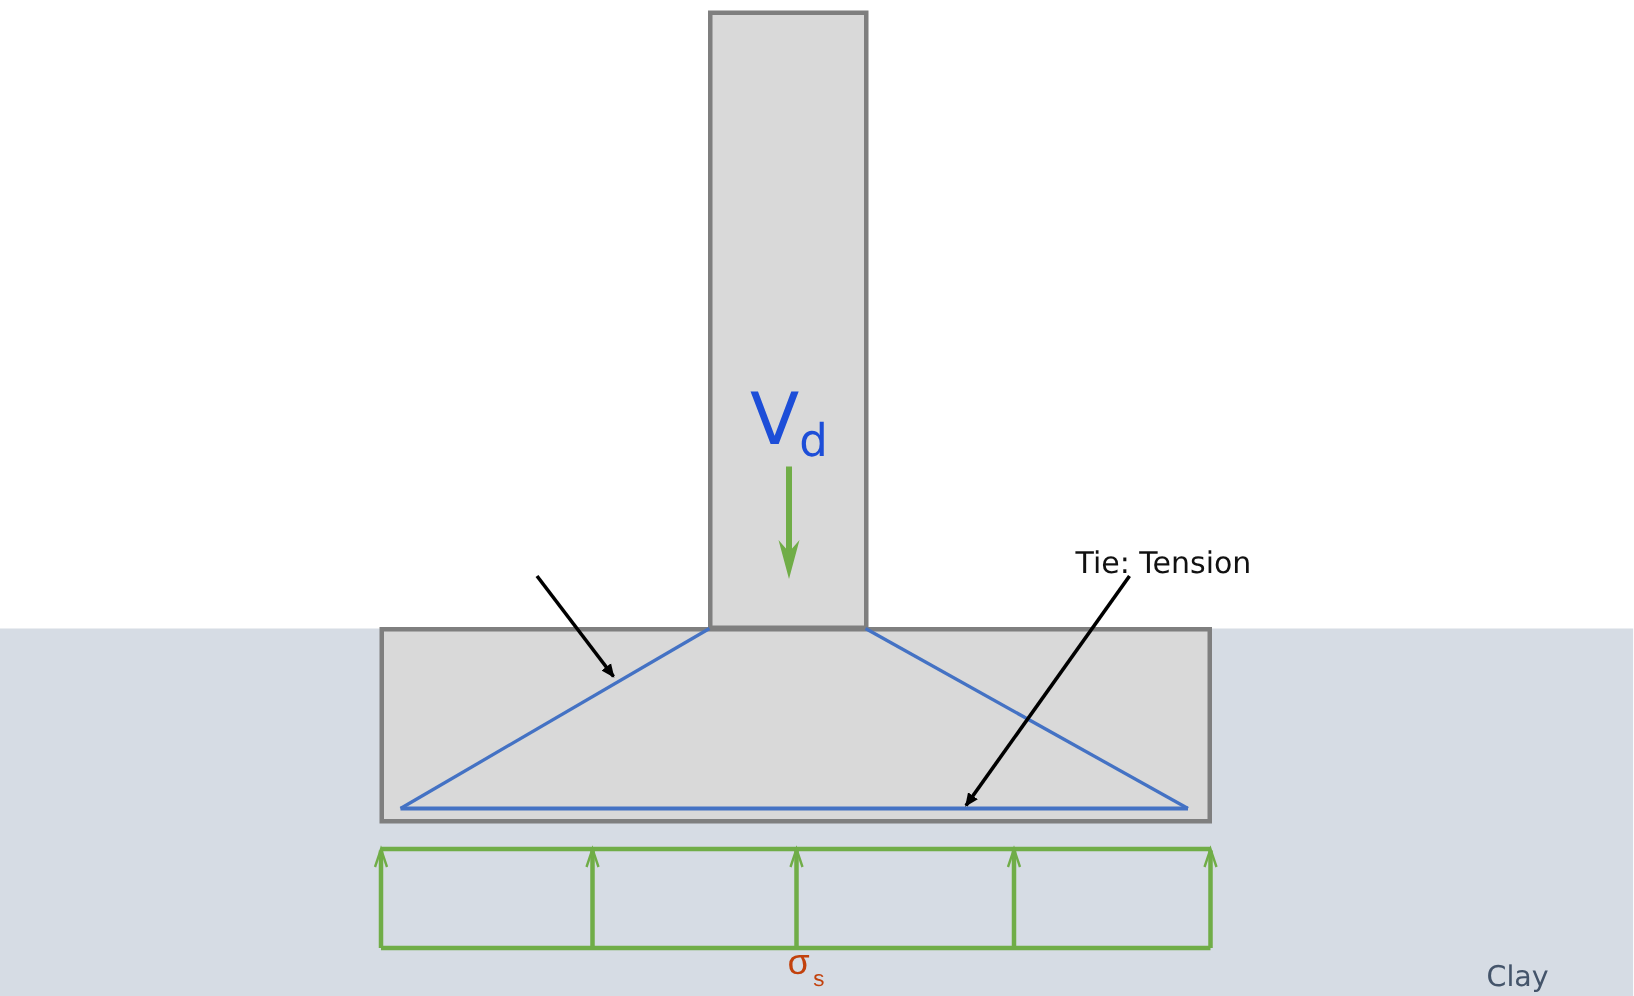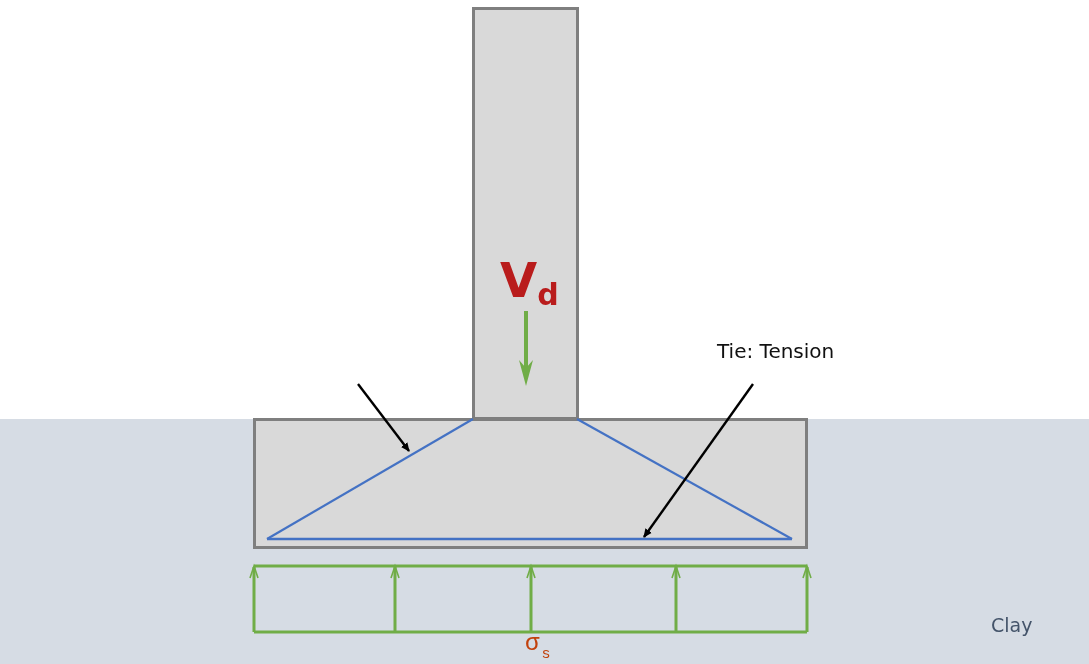--- a/index.html
+++ b/index.html
@@ -1,20 +1,20 @@
 <!DOCTYPE html>
 <html><head>
 <meta charset="utf-8">
 <style>
   html, body { margin: 0; padding: 0; background: #ffffff; }
   #stage { position: relative; width: 1089px; height: 664px; overflow: hidden; background: #ffffff; font-family: "Liberation Sans", "DejaVu Sans", sans-serif; }
   svg { position: absolute; left: 0; top: 0; }
   .label { position: absolute; font-size: 20px; color: #111111; white-space: nowrap; font-family: "DejaVu Sans", "Liberation Sans", sans-serif; }
   .clay { position: absolute; font-size: 19px; color: #44546a; font-family: "DejaVu Sans", "Liberation Sans", sans-serif; }
-  .vd { position: absolute; color: #b91c1c; font-weight: bold; font-family: "DejaVu Sans", "Liberation Sans", sans-serif; }
+  .vd { position: absolute; color: #1d4ed8; font-weight: normal; font-family: "DejaVu Sans", "Liberation Sans", sans-serif; }
   .vd-main { font-size: 48px; }
   .vd-sub { font-size: 30px; }
   .sigma { position: absolute; color: #c2410c; font-family: Liberation Mono, monospace; }
   .sigma-main { font-size: 24px; }
   .sigma-sub { font-size: 15px; }
 </style>
 </head>
 <body>
 
 <div id="stage">
@@ -62,20 +62,20 @@
       <path d="M672,578 L676,566 L680,578"></path>
       <path d="M803,578 L807,566 L811,578"></path>
     </g>
   </svg>
 
   <div class="vd" style="left:500px; top:252px;">
     <span class="vd-main">V</span><span class="vd-sub" style="position:relative; top:8px;">d</span>
   </div>
 
 
-  <div class="label" style="left:717px; top:339px;">Tie: Tension</div>
+  <div class="label" style="left:717px; top:363px;">Tie: Tension</div>
 
   <div class="sigma" style="left:525px; top:630px;">
     <span class="sigma-main">σ</span><span class="sigma-sub" style="position:relative; top:8px; left:2px;">s</span>
   </div>
 
-  <div class="clay" style="left:991px; top:614px;">Clay</div>
+  <div class="clay" style="left:991px; top:640px;">Clay</div>
 </div>
 
 </body></html>

